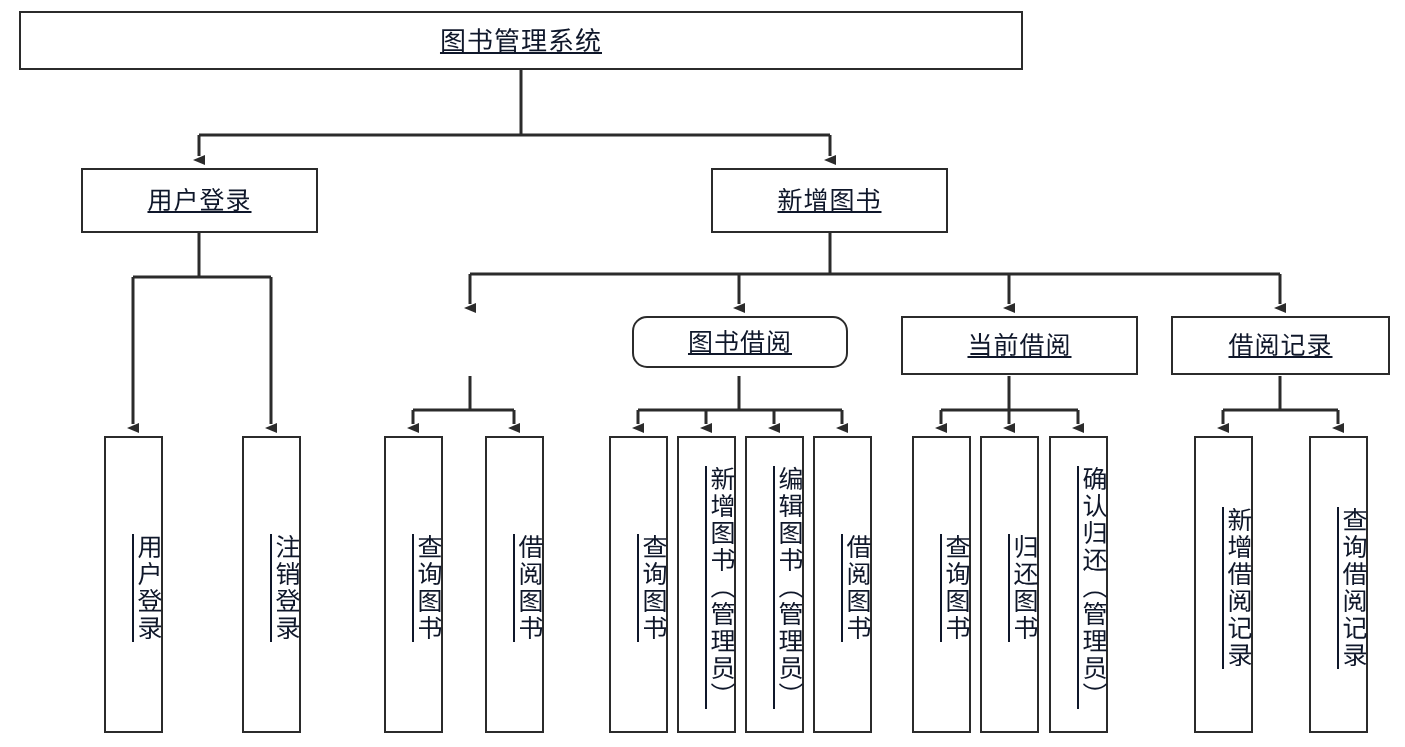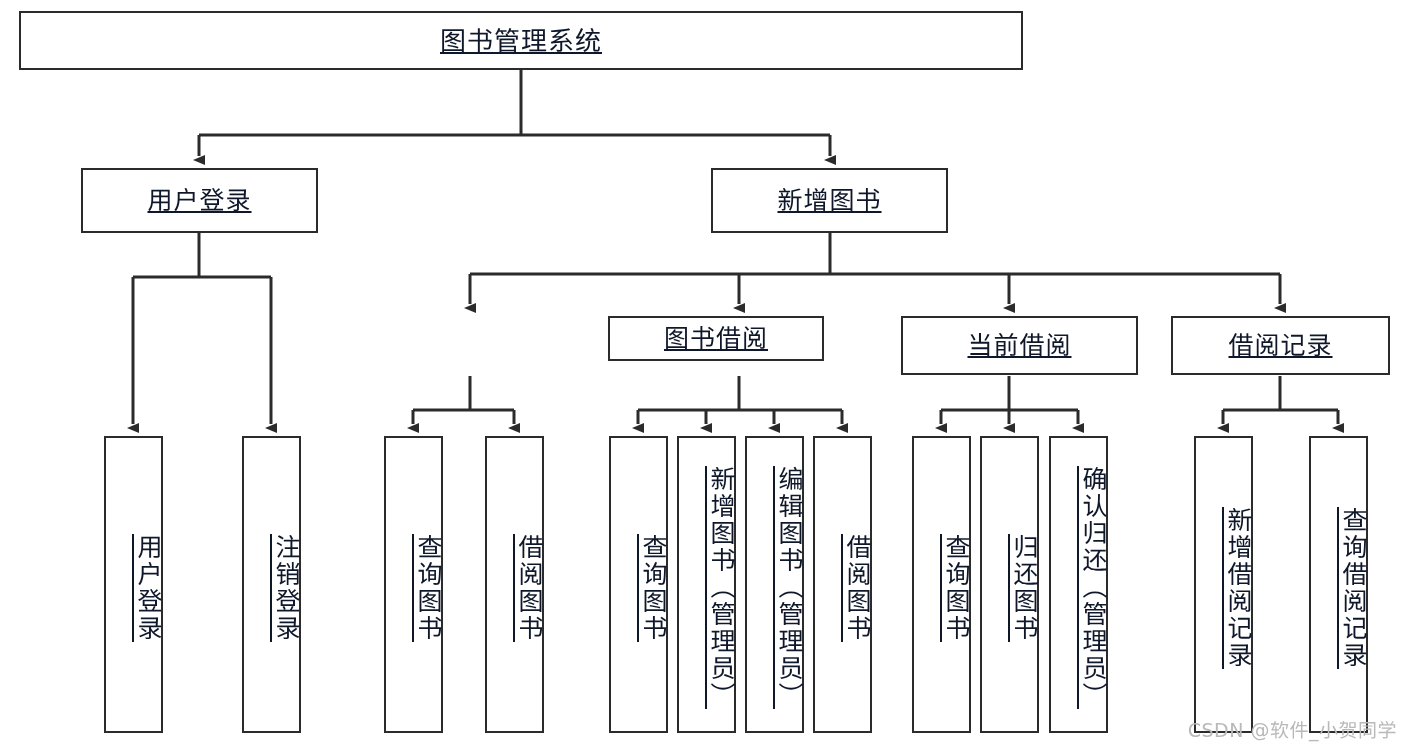--- a/index.html
+++ b/index.html
@@ -123,21 +123,21 @@
     </g>
   </svg>
 
   <div class="node h root" style="left:19px; top:11px; width:1004px; height:59px;">图书管理系统</div>
 
   <div class="node h" style="left:81px; top:168px; width:237px; height:65px;">用户登录</div>
 
   <div class="node h" style="left:711px; top:168px; width:237px; height:65px;">新增图书</div>
 
 
-  <div class="node h" style="left:608px; top:316px; width:216px; height:45px;">图书借阅</div>
+  <div class="node h" style="left:632px; top:316px; width:216px; height:52px;border-radius:15px;">图书借阅</div>
 
   <div class="node h" style="left:901px; top:316px; width:237px; height:59px;">当前借阅</div>
 
   <div class="node h" style="left:1171px; top:316px; width:219px; height:59px;">借阅记录</div>
 
   <div class="node v" style="left:104px; top:436px; width:59px; height:297px;">用户登录</div>
 
   <div class="node v" style="left:242px; top:436px; width:59px; height:297px;">注销登录</div>
 
   <div class="node v" style="left:384px; top:436px; width:59px; height:297px;">查询图书</div>
@@ -155,15 +155,14 @@
   <div class="node v" style="left:912px; top:436px; width:59px; height:297px;">查询图书</div>
 
   <div class="node v" style="left:980px; top:436px; width:59px; height:297px;">归还图书</div>
 
   <div class="node v" style="left:1049px; top:436px; width:59px; height:297px;">确认归还（管理员）</div>
 
   <div class="node v" style="left:1194px; top:436px; width:59px; height:297px;">新增借阅记录</div>
 
   <div class="node v" style="left:1309px; top:436px; width:59px; height:297px;">查询借阅记录</div>
 
-  <div id="watermark">CSDN @软件_小贺同学</div>
 
 </div>
 
 </body></html>

